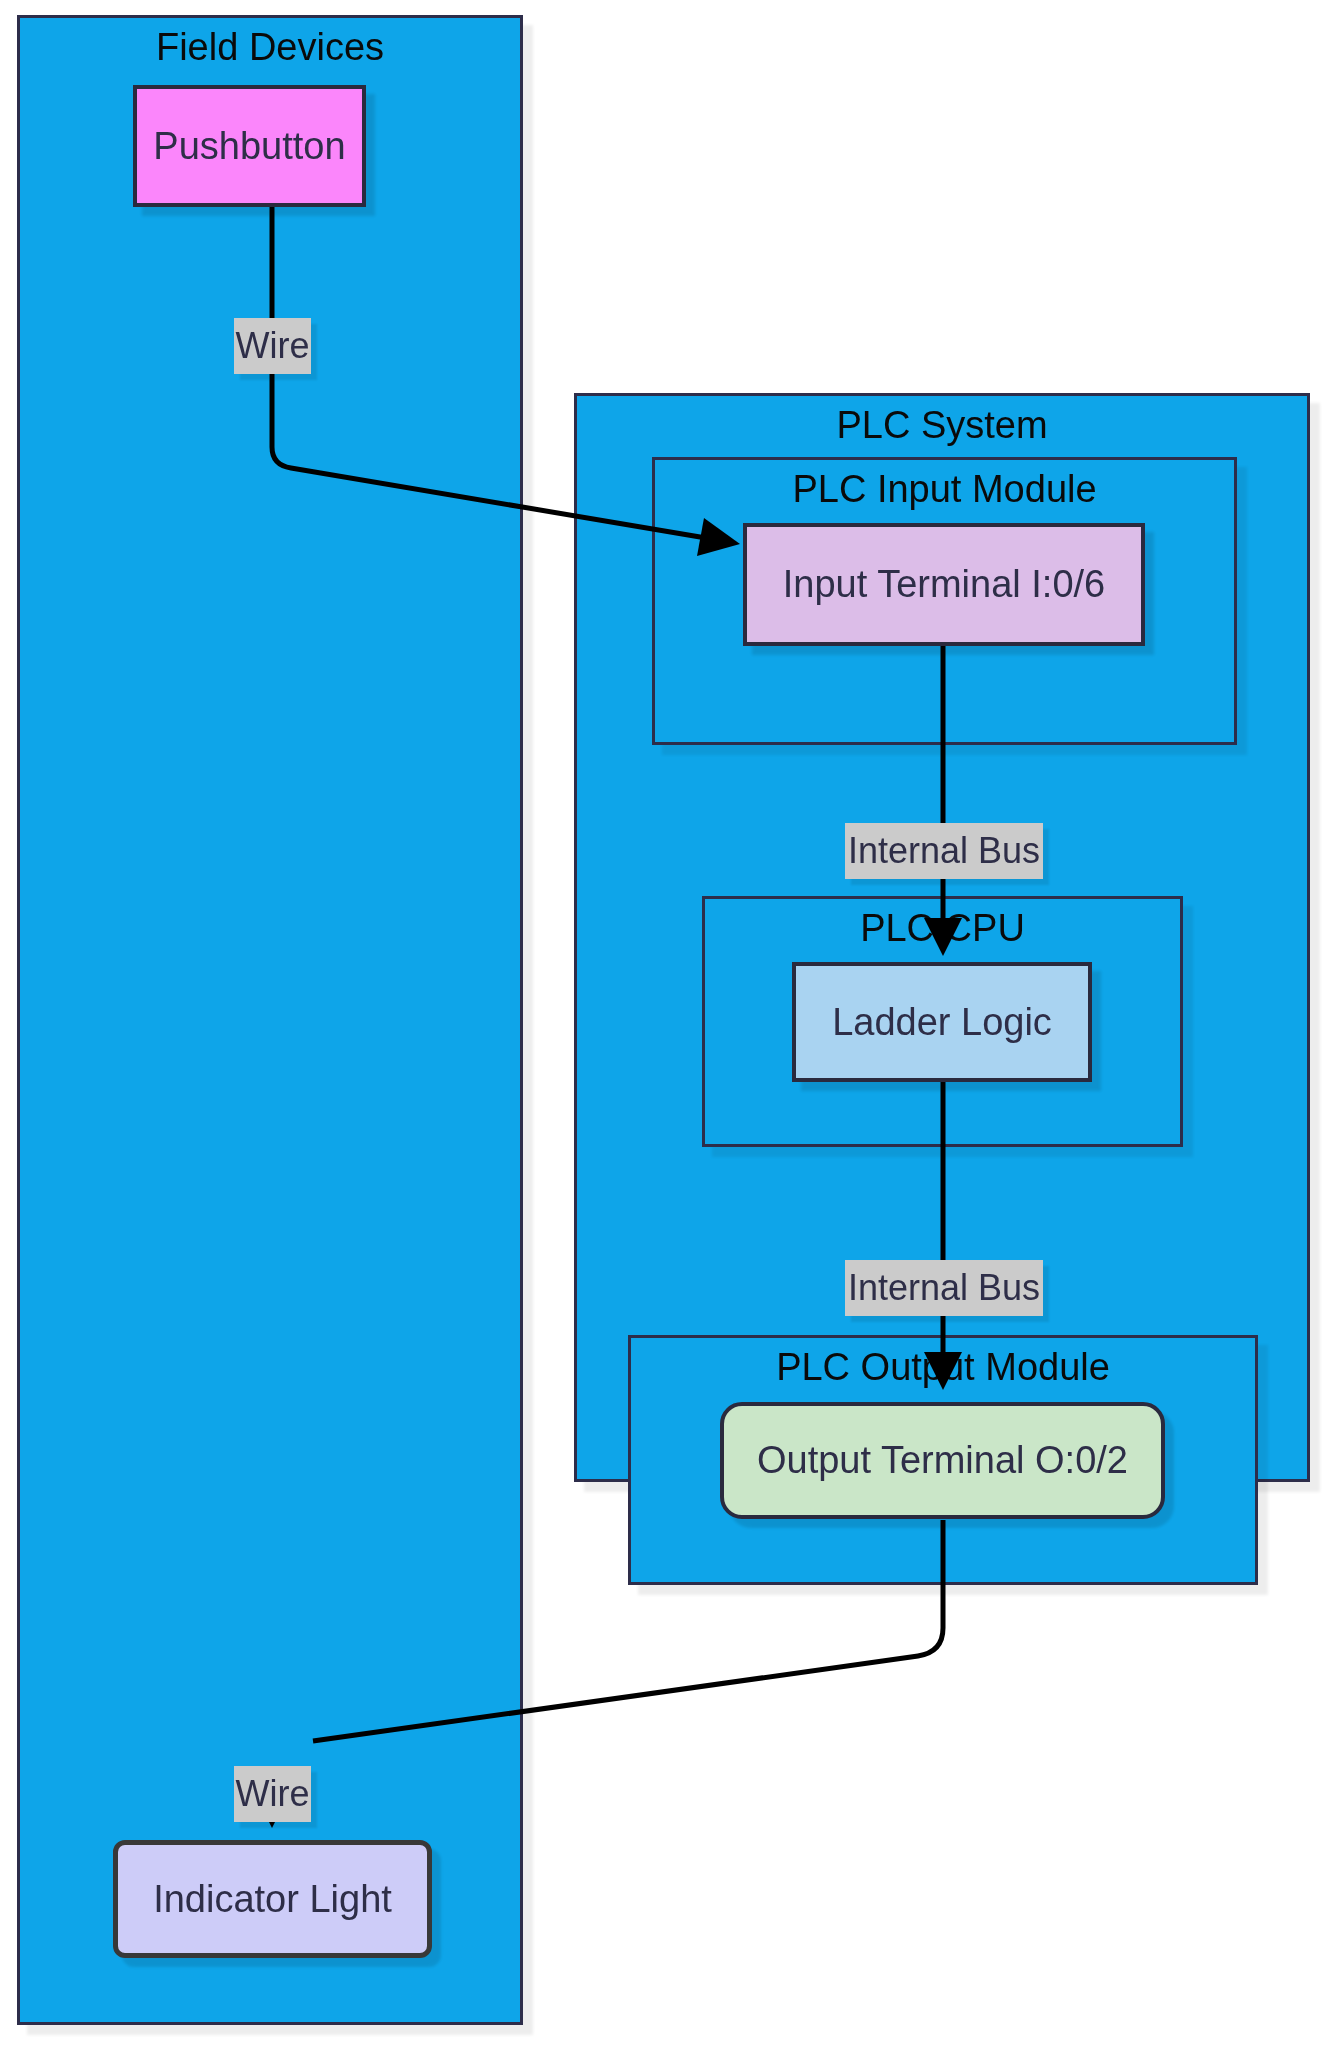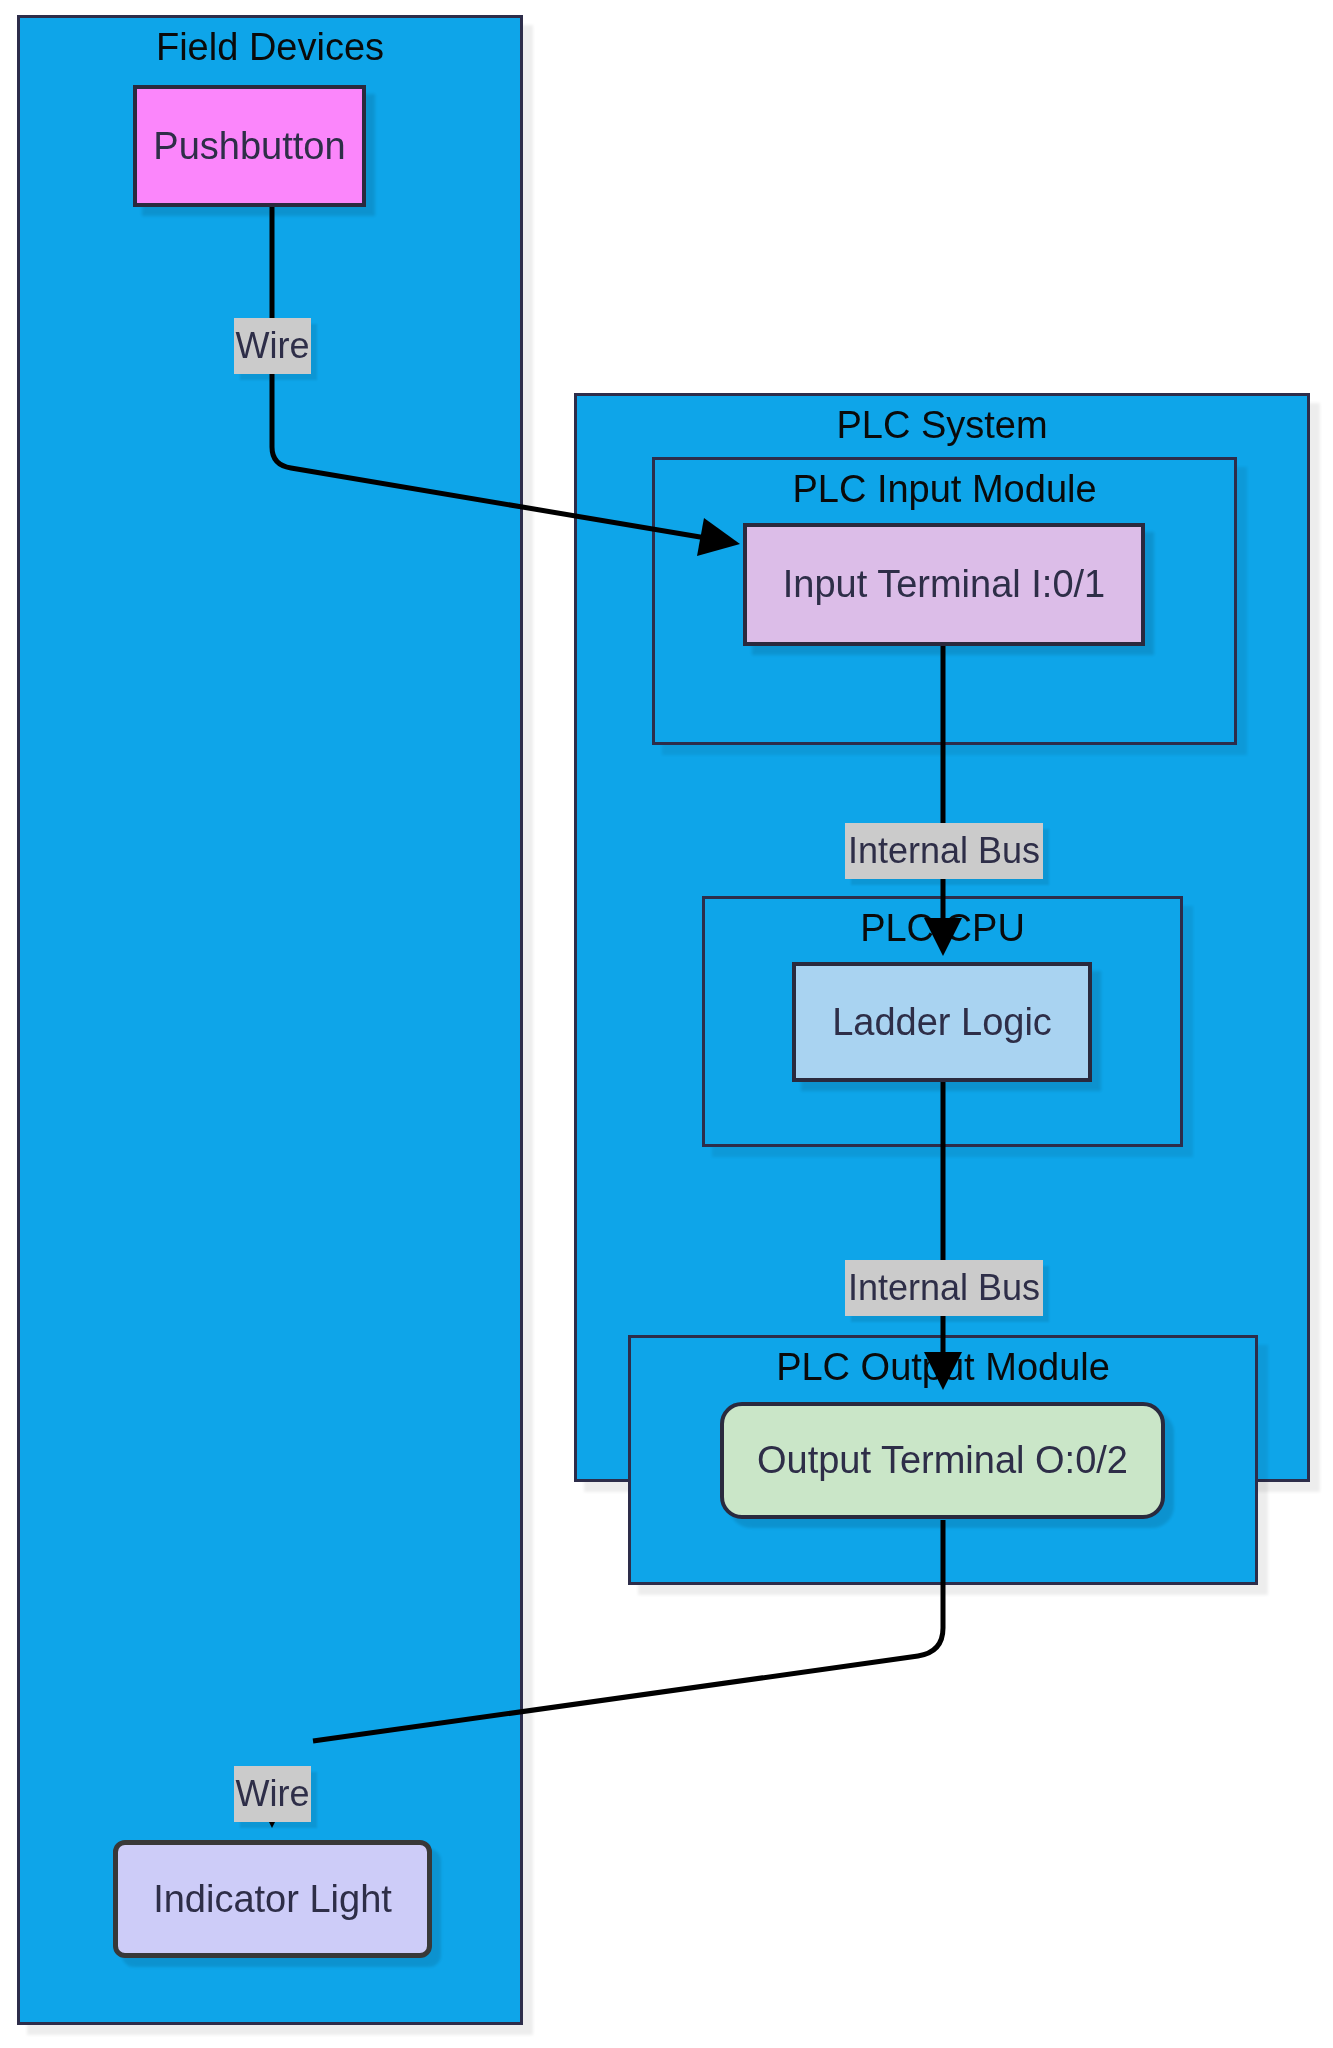--- a/index.html
+++ b/index.html
@@ -107,21 +107,21 @@
 
   <div class="container-box container-plc-output-module">
     <div class="container-title">PLC Output Module</div>
   </div>
 
   <div class="node node-pushbutton">
     <span>Pushbutton</span>
   </div>
 
   <div class="node node-input-terminal">
-    <span>Input Terminal I:0/1</span>
+    <span>Input Terminal I:0/6</span>
   </div>
 
   <div class="node node-ladder-logic">
     <span>Ladder Logic</span>
   </div>
 
   <div class="node node-output-terminal">
     <span>Output Terminal O:0/2</span>
   </div>
 

